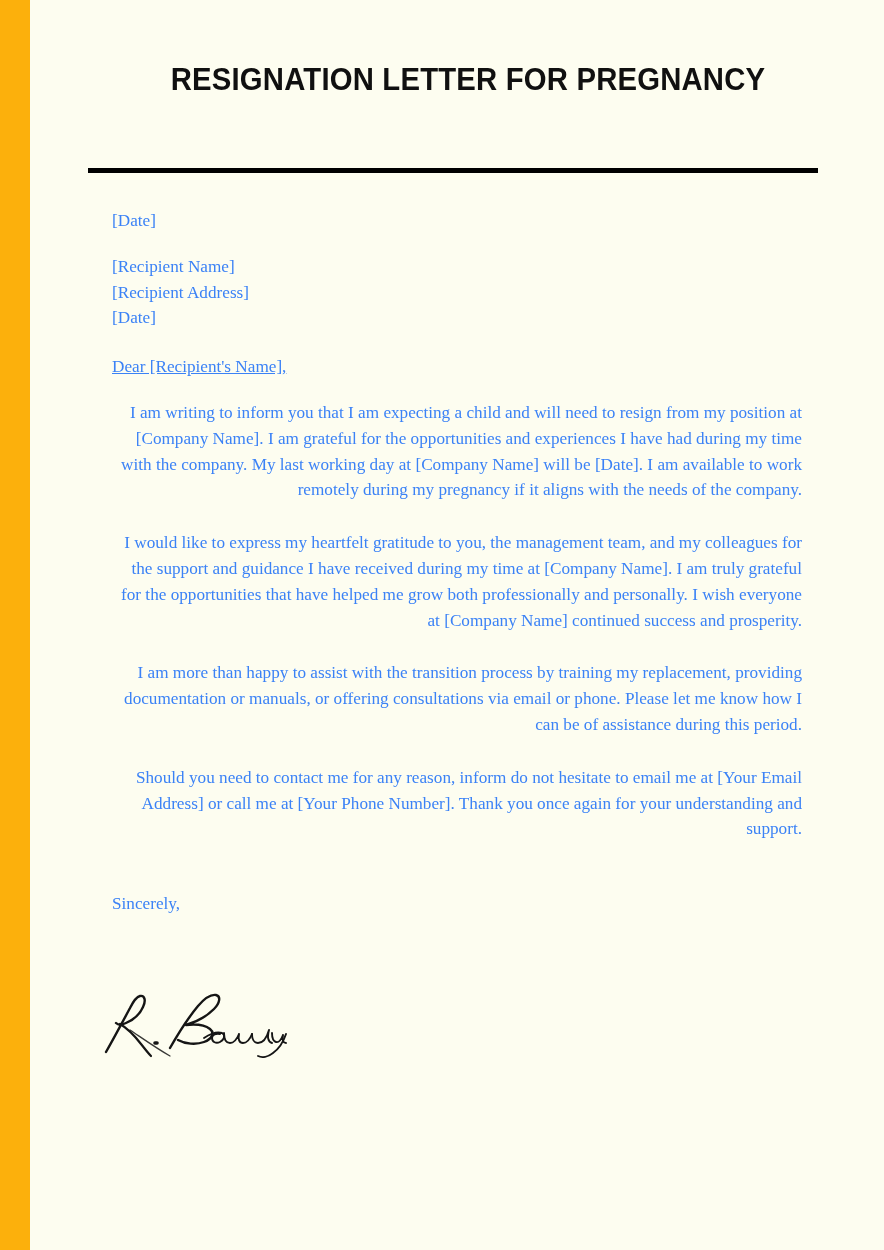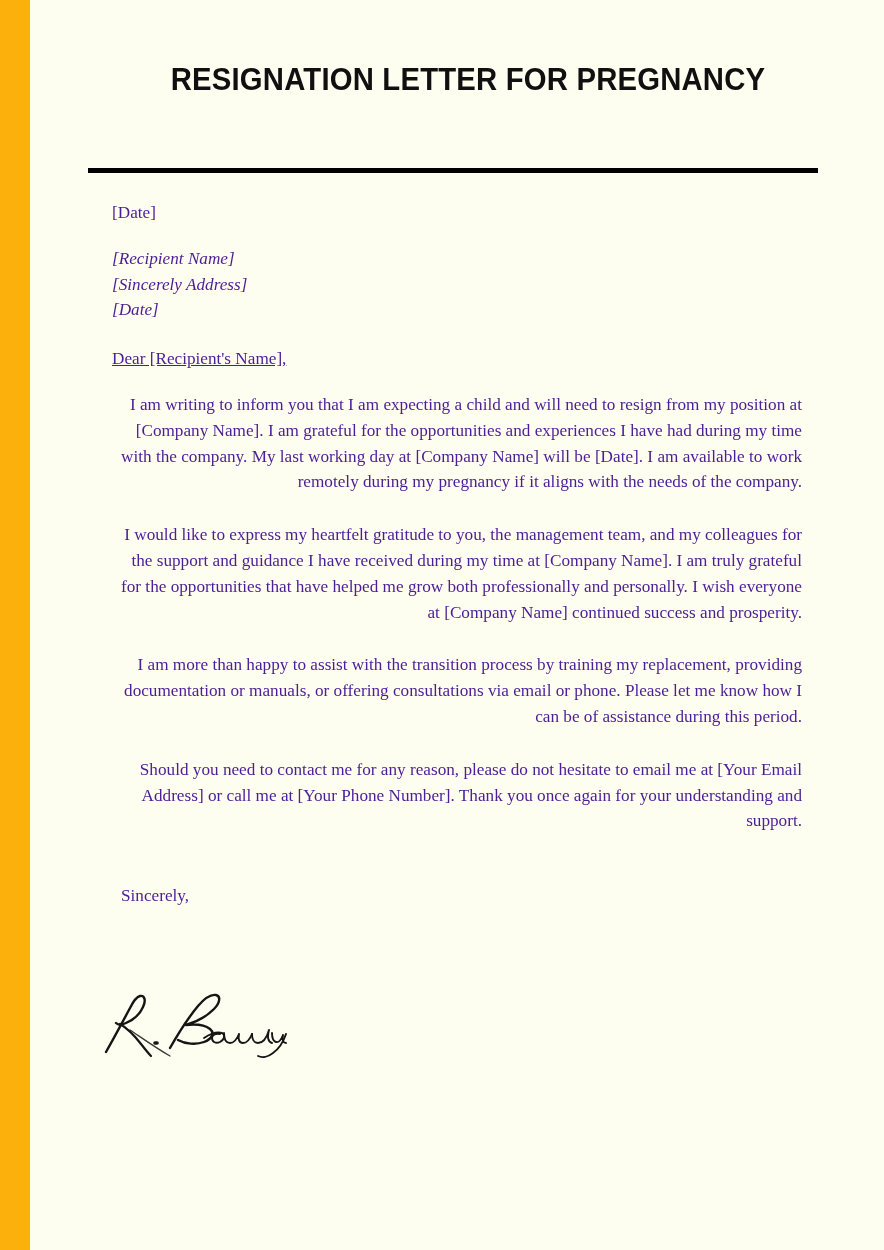--- a/index.html
+++ b/index.html
@@ -59,51 +59,50 @@
     left: 58px;
     top: 168px;
     width: 730px;
     height: 5px;
     background: #000000;
   }
 
   .letter-body {
     position: absolute;
     left: 82px;
-    top: 200px;
+    top: 208px;
     width: 690px;
-    color: #4c1d95;
+    color: #3b82f6;
     font-size: 17.2px;
     line-height: 25.8px;
   }
 
   .date-line {
     margin: 0 0 20px 0;
   }
 
   .recipient-block {
     margin: 0 0 20px 0;
   }
   .recipient-block div {
     line-height: 25.8px;
-    font-style: italic;
   }
 
   .salutation {
     margin: 23px 0 20px 0;
     text-decoration: underline;
   }
 
   .para {
     margin: 0 0 27px 0;
     text-align: right;
   }
 
   .closing {
-    margin: 49px 0 0 9px;
+    margin: 49px 0 0 0;
   }
 
   .signature-wrap {
     position: absolute;
     left: 100px;
     top: 990px;
     width: 200px;
     height: 72px;
   }
   .signature-wrap svg {
@@ -131,30 +130,30 @@
     <div class="doc-title">RESIGNATION LETTER FOR PREGNANCY</div>
 
     <div class="title-rule"></div>
 
     <div class="letter-body">
 
       <div class="date-line">[Date]</div>
 
       <div class="recipient-block">
         <div>[Recipient Name]</div>
-        <div>[Sincerely Address]</div>
+        <div>[Recipient Address]</div>
         <div>[Date]</div>
       </div>
 
       <div class="salutation">Dear [Recipient's Name],</div>
 
       <p class="para">I am writing to inform you that I am expecting a child and will need to resign from my position at [Company Name]. I am grateful for the opportunities and experiences I have had during my time with the company. My last working day at [Company Name] will be [Date]. I am available to work remotely during my pregnancy if it aligns with the needs of the company.</p>
       <p class="para">I would like to express my heartfelt gratitude to you, the management team, and my colleagues for the support and guidance I have received during my time at [Company Name]. I am truly grateful for the opportunities that have helped me grow both professionally and personally. I wish everyone at [Company Name] continued success and prosperity.</p>
       <p class="para">I am more than happy to assist with the transition process by training my replacement, providing documentation or manuals, or offering consultations via email or phone. Please let me know how I can be of assistance during this period.</p>
-      <p class="para">Should you need to contact me for any reason, please do not hesitate to email me at [Your Email Address] or call me at [Your Phone Number]. Thank you once again for your understanding and support.</p>
+      <p class="para">Should you need to contact me for any reason, inform do not hesitate to email me at [Your Email Address] or call me at [Your Phone Number]. Thank you once again for your understanding and support.</p>
 
       <div class="closing">Sincerely,</div>
 
     </div>
 
   </div>
 
   <div class="signature-wrap">
     <svg width="200" height="72" viewBox="0 0 200 72" fill="none" aria-hidden="true">
       <g stroke="#151515" fill="none" stroke-linecap="round" stroke-linejoin="round">

